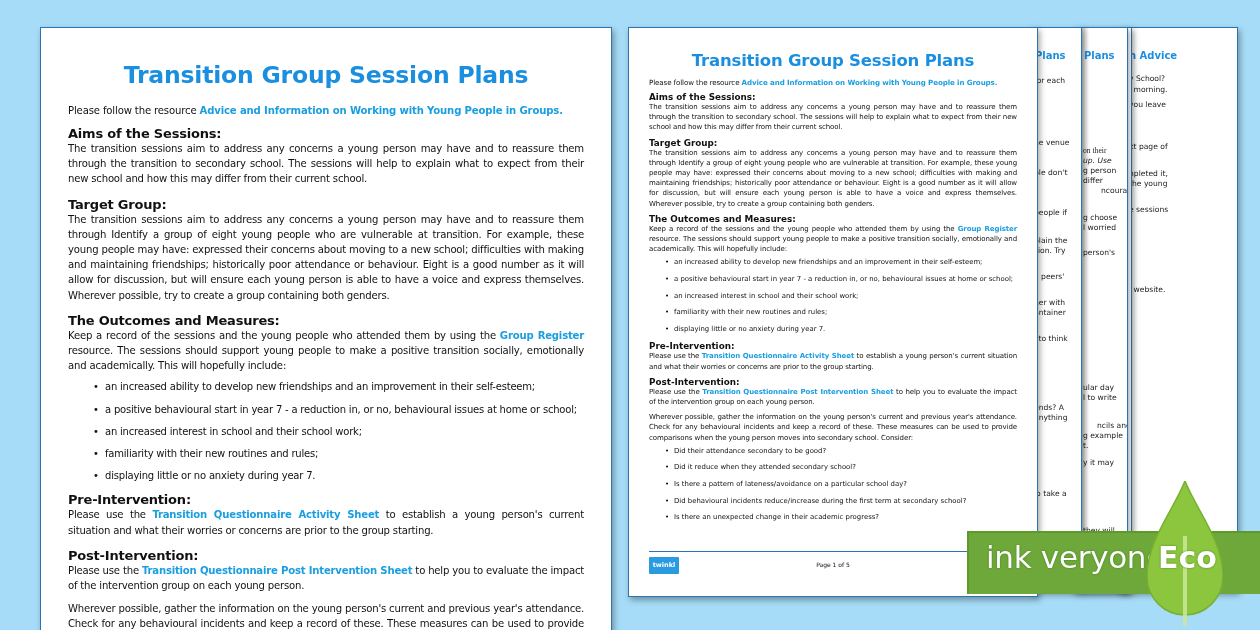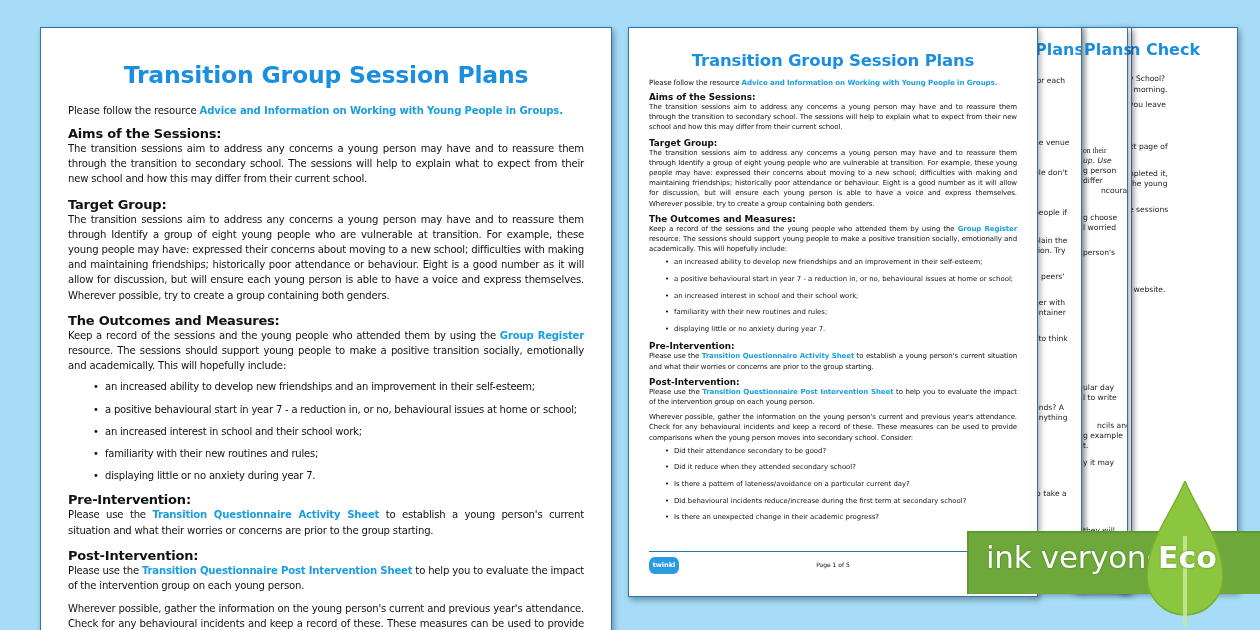--- a/index.html
+++ b/index.html
@@ -30,21 +30,21 @@
     #page-large ul { list-style: none; margin-left: 25px; margin-top: 8px; }
     #page-large li { font-size: 10px; line-height: 12px; margin-bottom: 10.2px; letter-spacing: -0.2px; position: relative; padding-left: 12px; }
     #page-large li::before { content: "•"; position: absolute; left: 0; top: 0; }
     #page-large p.spaced { margin-top: 8px; }
 
     .link { color: #1a9ee0; font-weight: bold; }
 
     
     .back-page { top: 27px; width: 160px; height: 565px; }
     .back-page .bp-title {
-      position: absolute; top: 12px; color: #1a8fe0; font-weight: bold; font-size: 16px;
+      position: absolute; top: 22px; color: #1a8fe0; font-weight: bold; font-size: 10px;
     }
     .back-page .frag {
       position: absolute; font-size: 7.6px; line-height: 10px; white-space: nowrap; color: #222;
     }
     .back-page .edge-shadow {
       position: absolute; left: 0; top: 0; bottom: 0; width: 8px;
       background: linear-gradient(to right, rgba(0,0,0,0.25), rgba(0,0,0,0));
     }
 
     
@@ -57,21 +57,21 @@
     #page-front p.body { font-size: 7px; line-height: 10.2px; text-align: justify; letter-spacing: -0.1px; }
     #page-front ul { list-style: none; margin-left: 16px; margin-top: 4px; }
     #page-front li { font-size: 6.9px; line-height: 9px; margin-bottom: 7.6px; position: relative; padding-left: 9px; }
     #page-front li::before { content: "•"; position: absolute; left: 0; }
     #page-front p.spaced { margin-top: 5px; }
     #page-front .footer {
       position: absolute; left: 20px; right: 20px; bottom: 15px;
       border-top: 1.5px solid #2a73b5; height: 30px;
     }
     #page-front .logo {
-      position: absolute; left: 0; top: 5px; width: 30px; height: 17px; border-radius: 6px;
+      position: absolute; left: 0; top: 5px; width: 30px; height: 17px; border-radius: 1px;
       background: #2a9be0; color: #fff; font-size: 6.5px; font-weight: bold; text-align: center; line-height: 17px;
     }
     #page-front .page-num { position: absolute; left: 0; right: 0; top: 9px; text-align: center; font-size: 6px; }
     #page-front .visit { position: absolute; right: 0; top: 9px; font-size: 5px; color: #1a8fe0; }
 
     
     #eco-banner {
       position: absolute; left: 967px; top: 531px; width: 293px; height: 63px;
       background: #6fa83a; border-top: 2px solid #5b9a2b; border-left: 2px solid #5b9a2b;
     }
@@ -82,21 +82,21 @@
     }
     #eco-drop {
       position: absolute; left: 1147px; top: 481px; width: 76px; height: 145px;
     }
   </style>
 </head>
 <body>
 
 <div class="page back-page" style="left:1118px; width:120px;">
   <div class="edge-shadow"></div>
-  <div class="bp-title" style="left:10px;">n Check</div>
+  <div class="bp-title" style="left:10px;">n Advice</div>
   <div class="bp-frags"></div>
 <div class="frag" style="top: 46px; left: 10px;">y School?</div>
     <div class="frag" style="top: 57px; left: 10px;">l morning.</div>
     <div class="frag" style="top: 72px; left: 10px;">you leave</div>
     <div class="frag" style="top: 114px; left: 10px;">xt page of</div>
     <div class="frag" style="top: 141px; left: 10px;">npleted it,</div>
     <div class="frag" style="top: 151px; left: 10px;">the young</div>
     <div class="frag" style="top: 177px; left: 10px;">e sessions</div>
     <div class="frag" style="top: 257px; left: 10px;">l website.</div>
   </div>
@@ -231,21 +231,21 @@
   </p>
 
   <h3>Post-Intervention:</h3>
   <p class="body">
     <span>Please use the </span><span class="link">Transition Questionnaire Post Intervention Sheet</span><span> to help you to evaluate the impact of the intervention group on each young person.</span>
   </p>
   <p class="body spaced">Wherever possible, gather the information on the young person's current and previous year's attendance. Check for any behavioural incidents and keep a record of these. These measures can be used to provide comparisons when the young person moves into secondary school. Consider:</p>
   <ul>
     <li>Did their attendance secondary to be good?</li>
     <li>Did it reduce when they attended secondary school?</li>
-    <li>Is there a pattern of lateness/avoidance on a particular current day?</li>
+    <li>Is there a pattern of lateness/avoidance on a particular school day?</li>
     <li>Did behavioural incidents reduce/increase during the first term at secondary school?</li>
     <li>Is there an unexpected change in their academic progress?</li>
   </ul>
 
   <div class="footer">
     <div class="logo">twinkl</div>
     <div class="page-num">Page 1 of 5</div>
     <div class="visit">visit tw</div>
   </div>
 </div>

